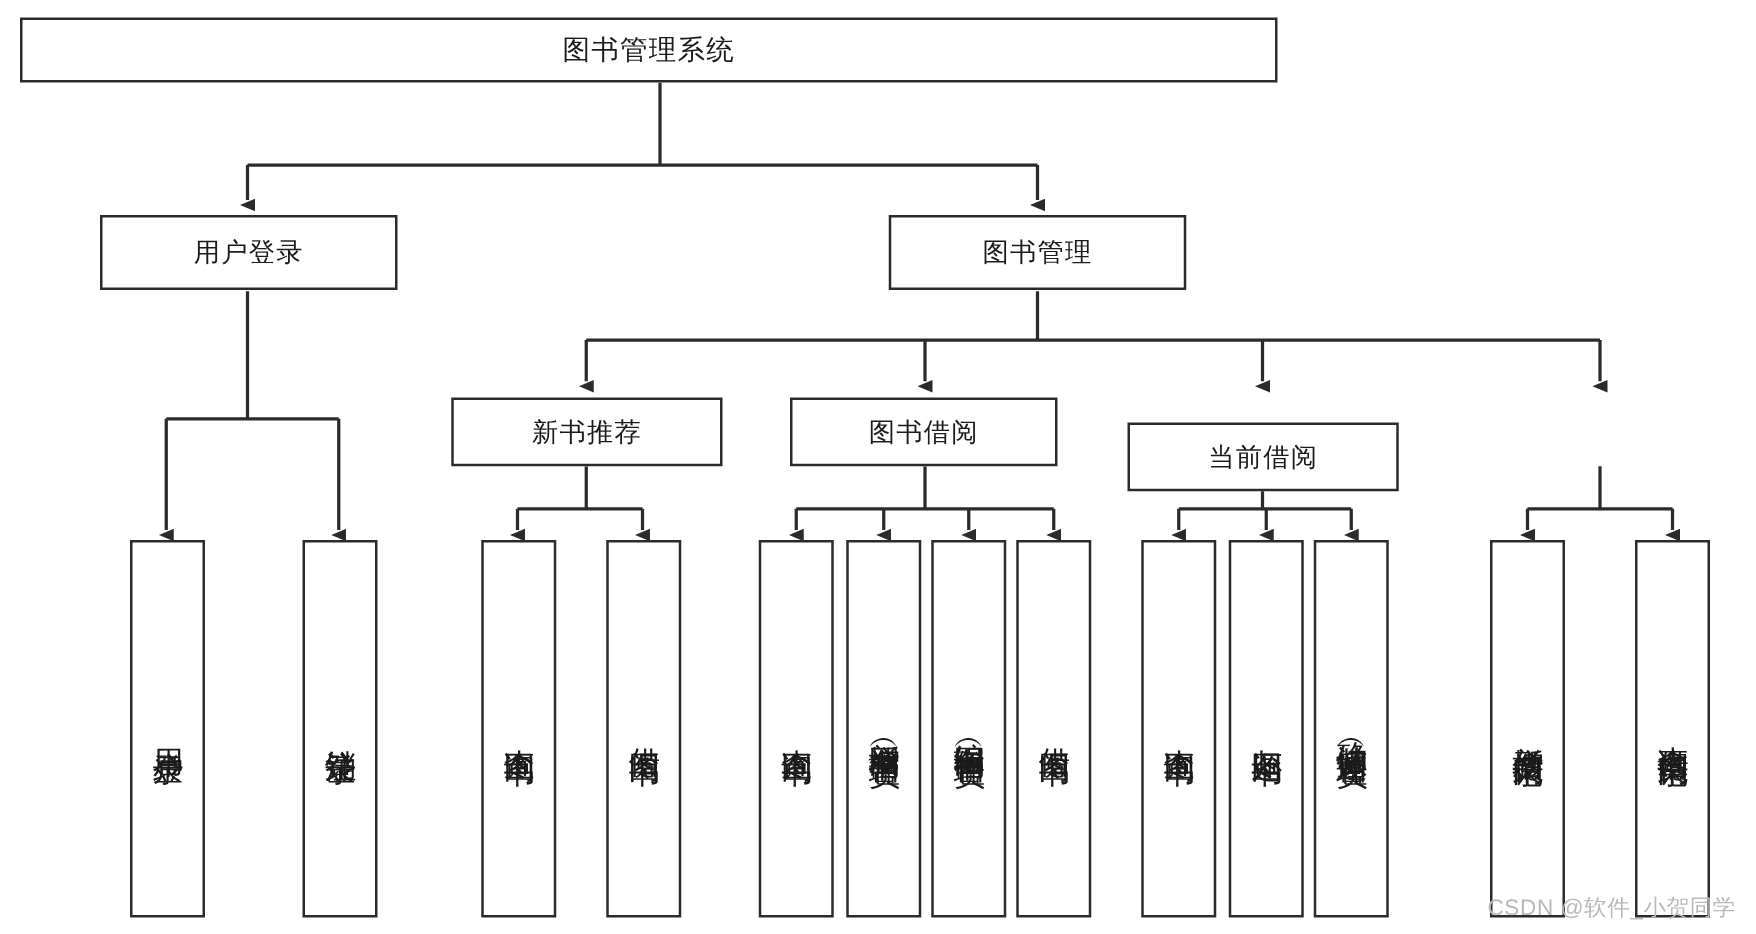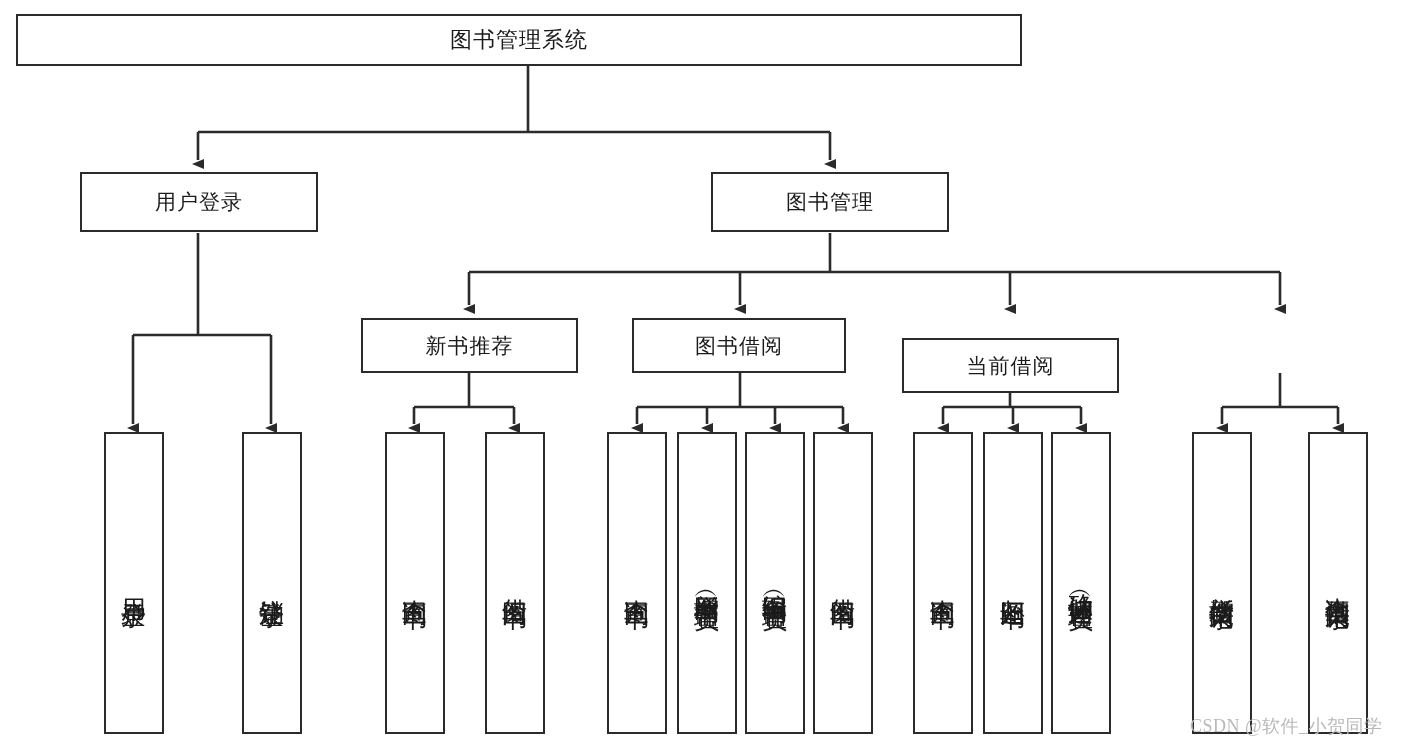--- a/index.html
+++ b/index.html
@@ -55,21 +55,20 @@
   .node-root {
     font-size: 22px;
   }
   .watermark {
     position: absolute;
     color: #b9b9b9;
     font-size: 18px;
     white-space: nowrap;
     letter-spacing: 0.5px;
     pointer-events: none;
-    font-family: Liberation Serif, serif;
   }
 </style>
 </head>
 <body>
 
 <div id="canvas">
 
   <svg id="wires" viewBox="0 0 1405 747">
     <defs>
       <marker id="arrow" markerWidth="10" markerHeight="12" refX="1" refY="6" orient="auto" markerUnits="userSpaceOnUse">

